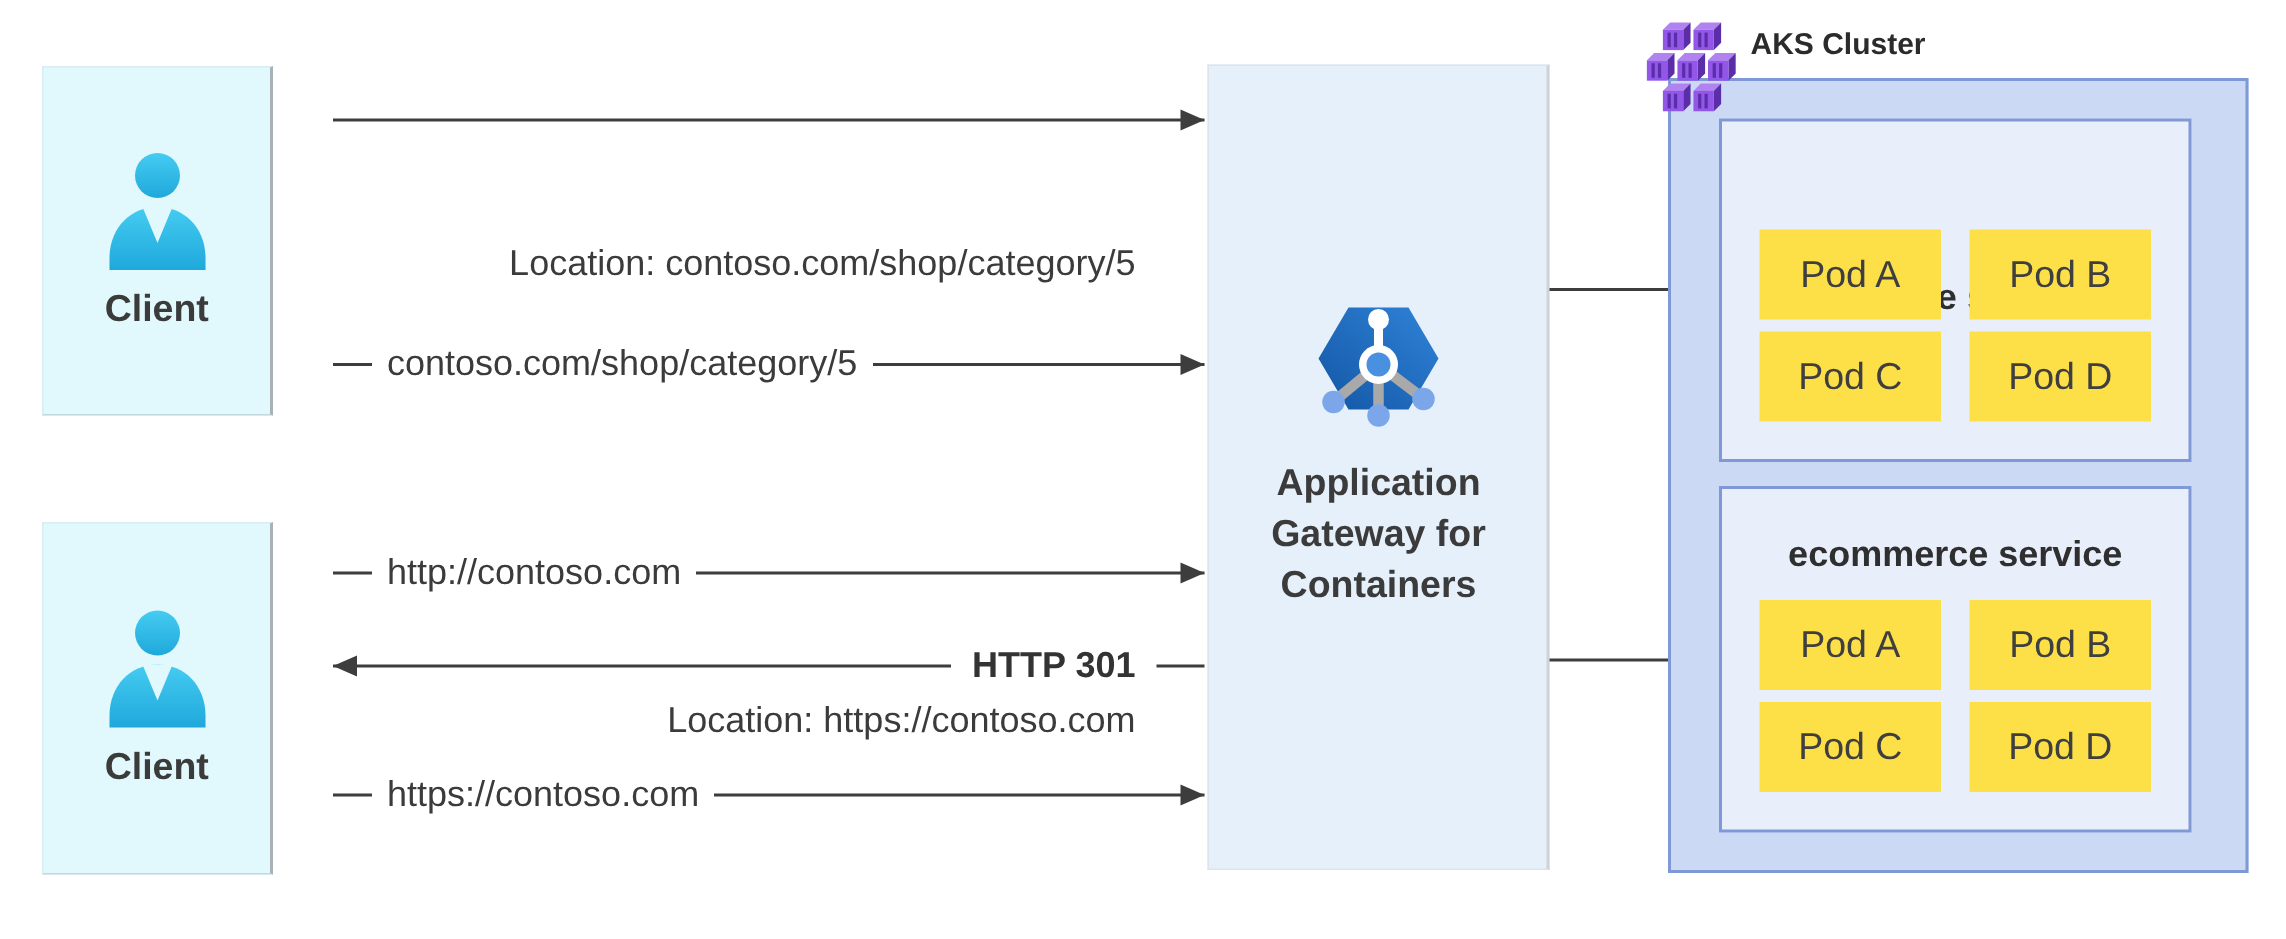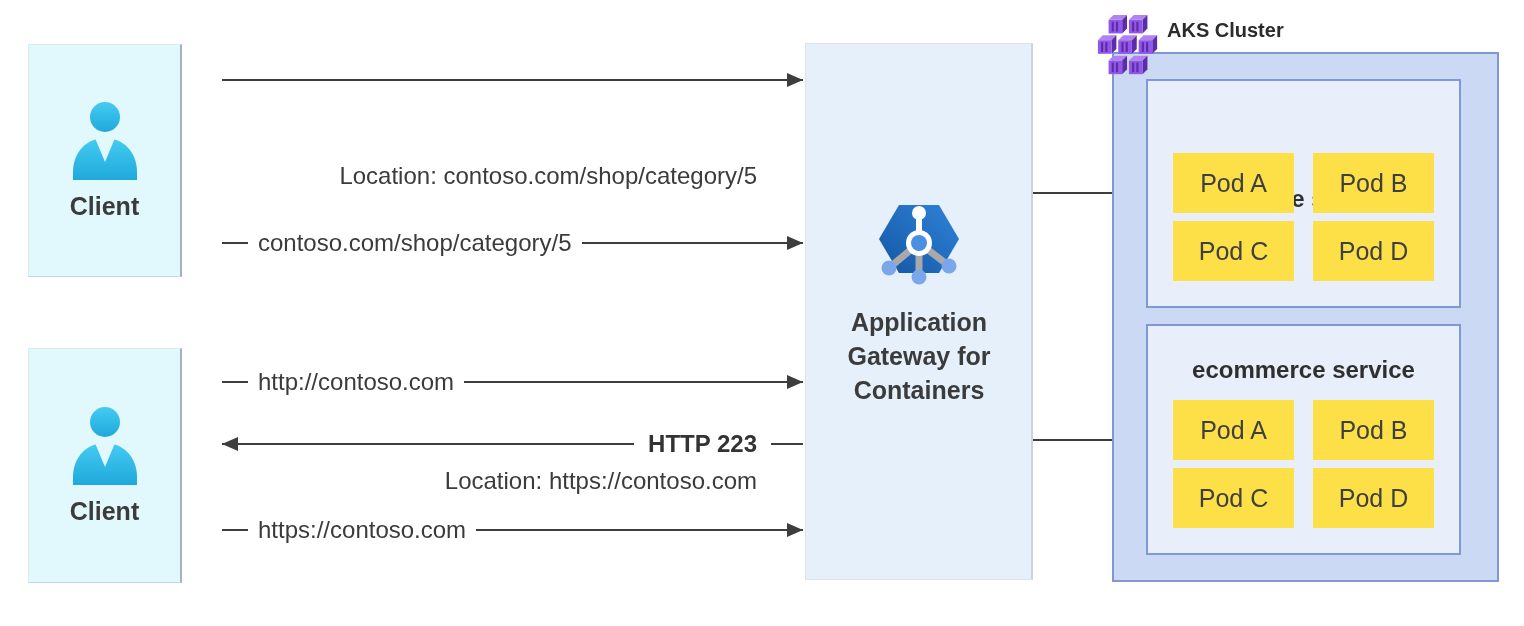--- a/index.html
+++ b/index.html
@@ -129,21 +129,21 @@
   </div>
 
   <div class="flow-row" style="top:367px;">
     <div class="stub"></div>
     <div class="flow-label">http://contoso.com</div>
     <div class="flow-line to-right"></div>
   </div>
 
   <div class="flow-row" style="top:429px;">
     <div class="flow-line to-left"></div>
-    <div class="flow-label bold">HTTP 223</div>
+    <div class="flow-label bold">HTTP 301</div>
     <div class="stub end"></div>
   </div>
   <div class="location-label" style="top:465px;">Location: https://contoso.com</div>
 
   <div class="flow-row" style="top:515px;">
     <div class="stub"></div>
     <div class="flow-label">https://contoso.com</div>
     <div class="flow-line to-right"></div>
   </div>
 

